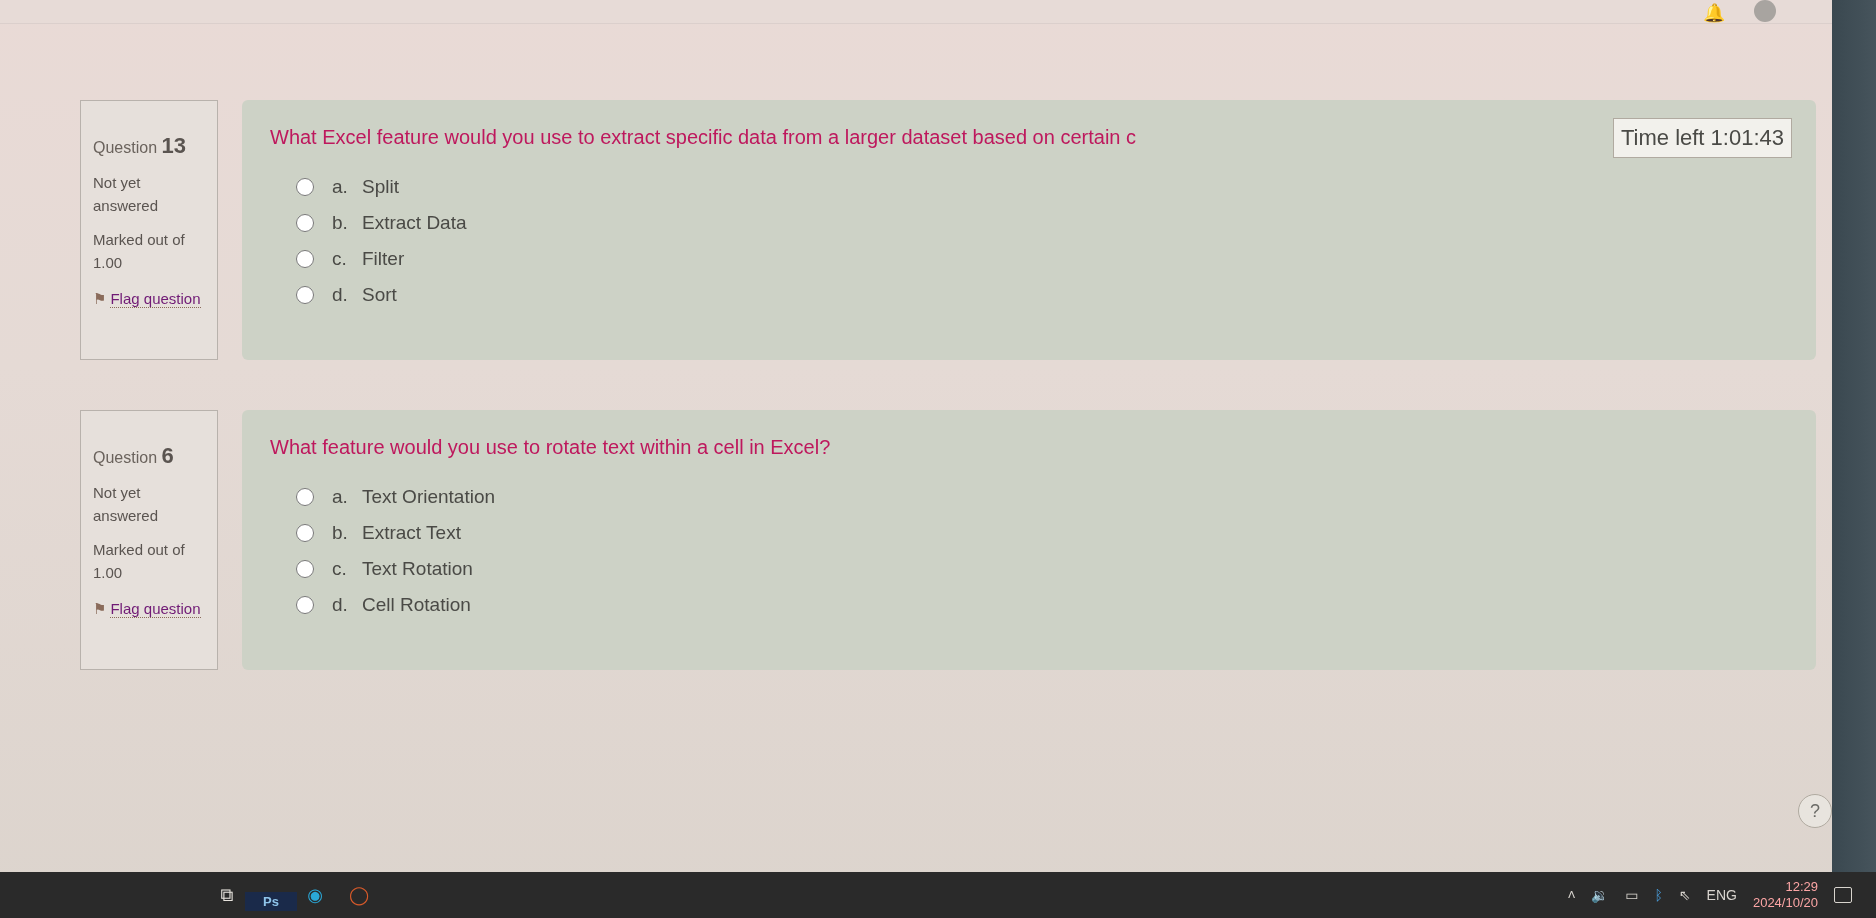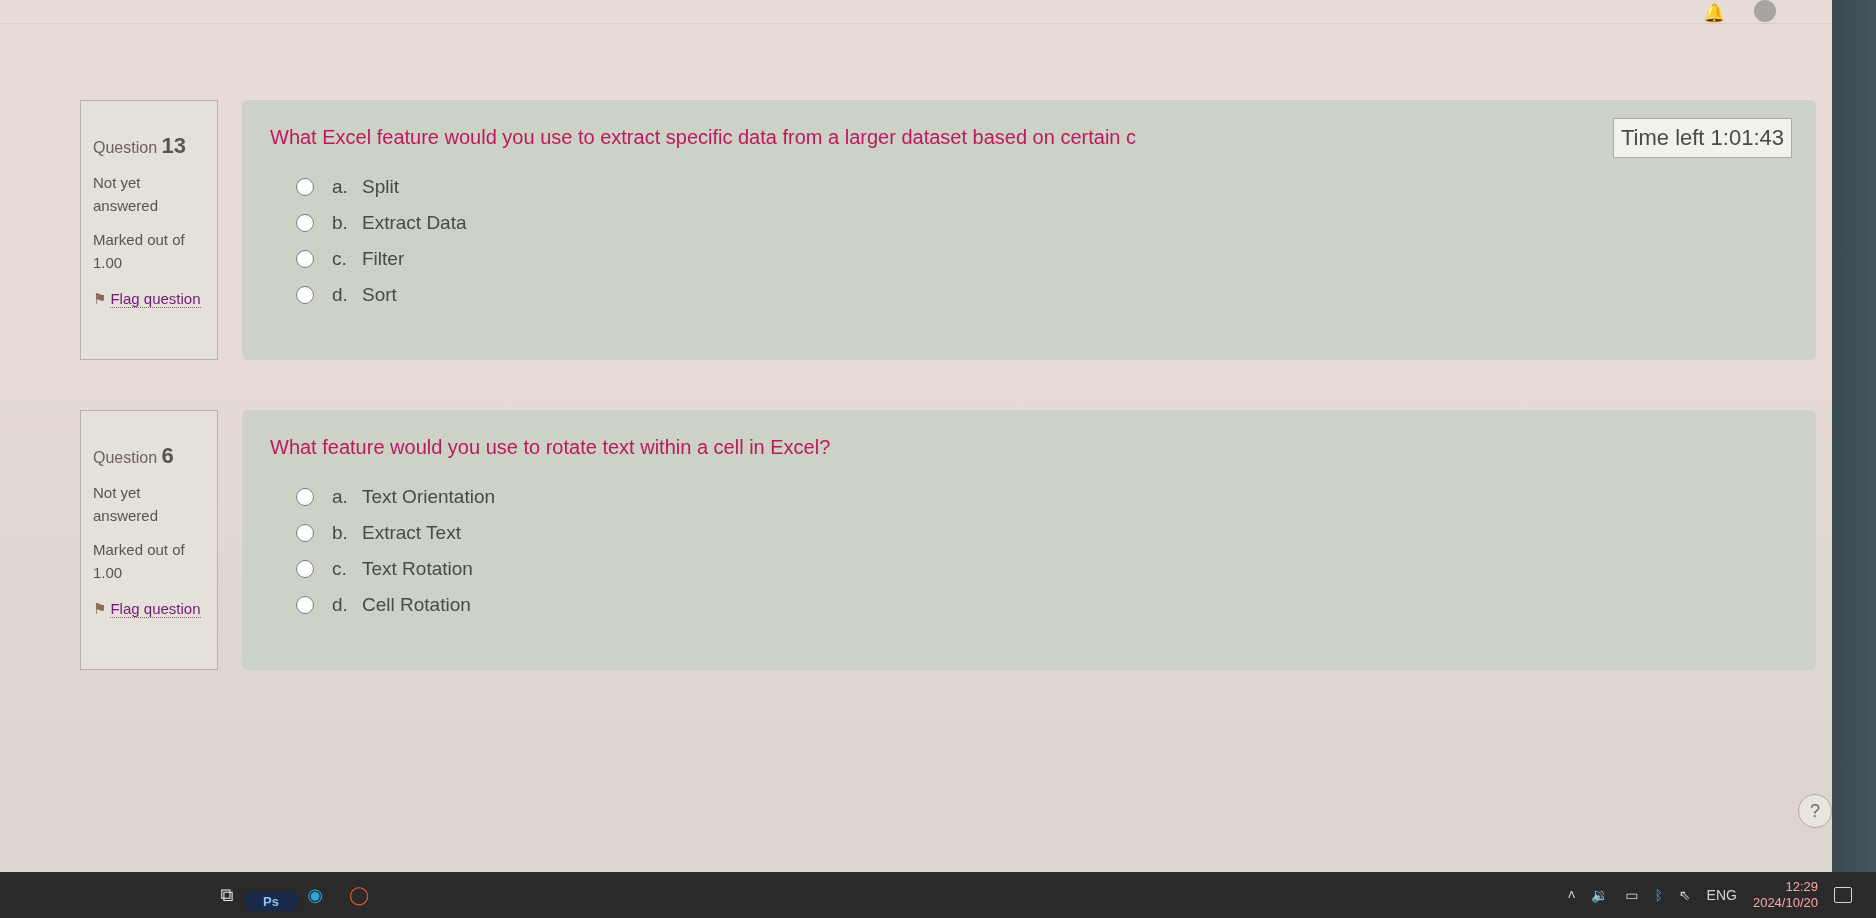--- a/index.html
+++ b/index.html
@@ -197,21 +197,21 @@
   }
 
   
   .bezel {
     position: absolute;
     top: 0; right: 0; bottom: 0;
     width: 44px;
     background: linear-gradient(90deg, #3a4850 0%, #46545c 100%);
   }
   
-  .ps-icon { background: #1a2a4a; color:#8fc4ea; font-weight:bold; font-size:13px; padding:2px 18px; border-radius:6px;margin-top:12px;}
+  .ps-icon { background: #1a2a4a; color:#8fc4ea; font-weight:bold; font-size:13px; padding:2px 18px; border-radius:0;margin-top:12px;}
 </style>
 </head>
 <body>
 
 <div class="screen">
   <div class="topbar">
     <span class="bell">🔔</span>
     <span class="avatar"></span>
   </div>
 

